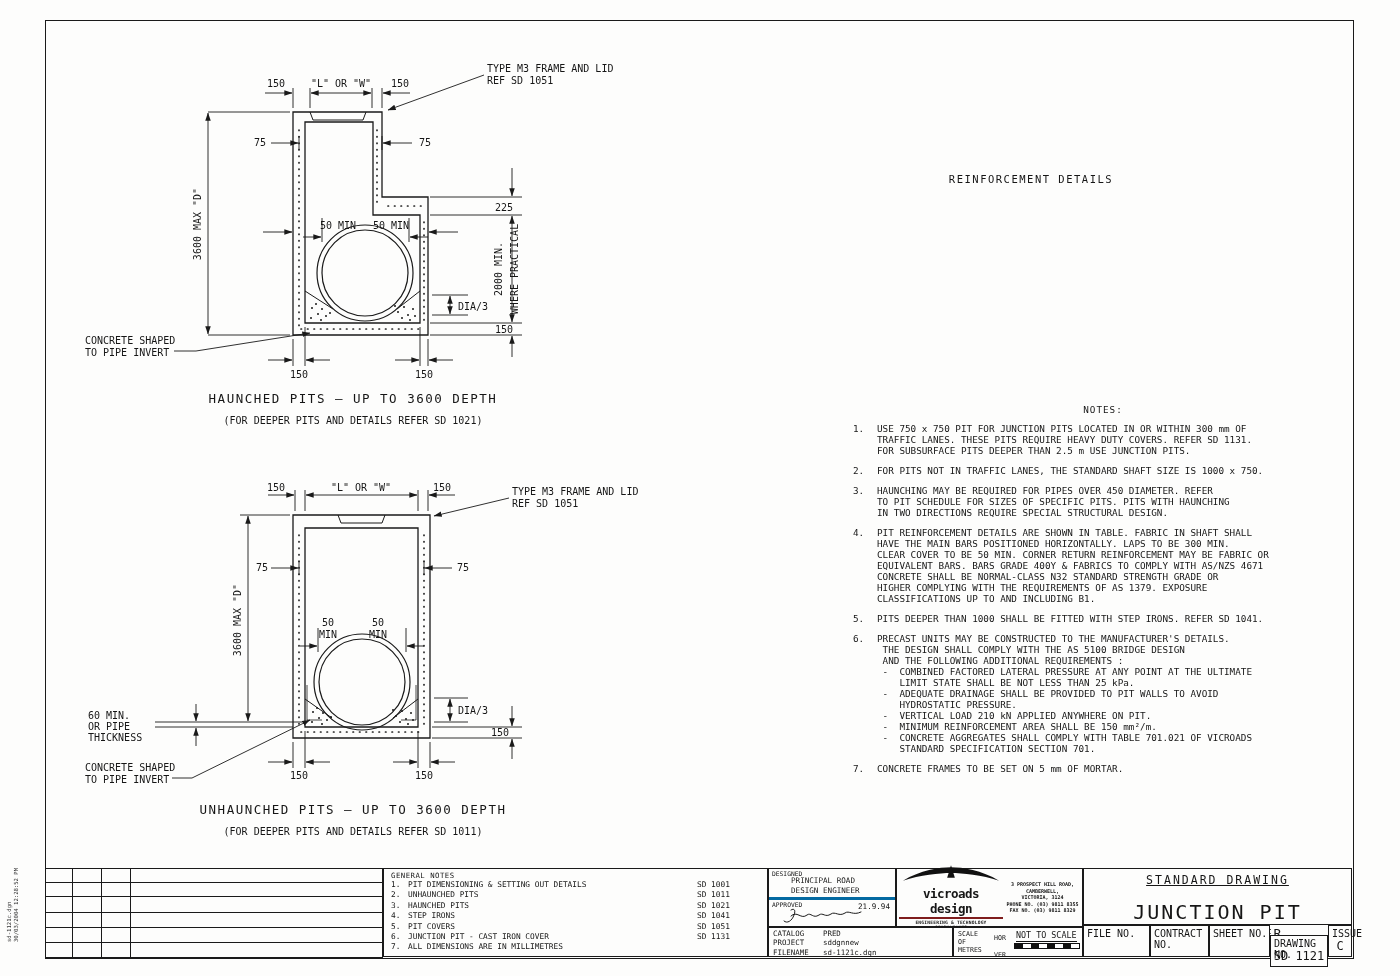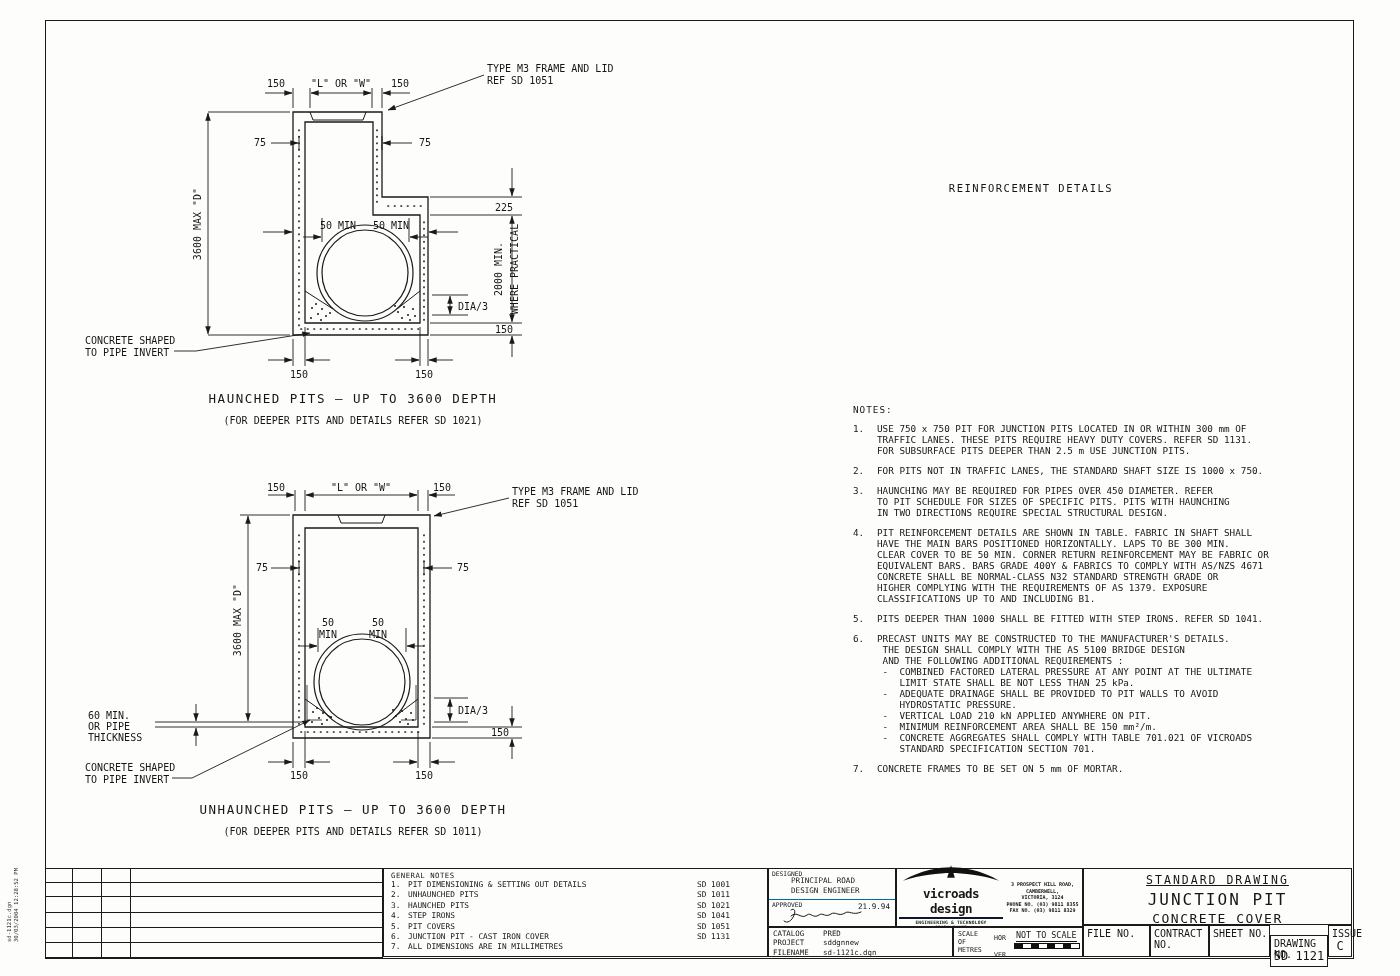--- a/index.html
+++ b/index.html
@@ -5,70 +5,70 @@
   html,body{margin:0;padding:0;}
   body{position:relative;width:1400px;height:976px;background:#fdfdfc;color:#161616;
        font-family:"DejaVu Sans Mono",monospace;overflow:hidden;}
   .abs{position:absolute;}
   .pre{white-space:pre;}
   svg text{font-family:"DejaVu Sans Mono",monospace;fill:#161616;stroke:none;}
   .page-border{left:45px;top:20px;width:1307px;height:937px;border:1.6px solid #1a1a1a;}
   .edge-note{left:6px;top:942px;width:120px;transform:rotate(-90deg);transform-origin:left top;
              font-size:5.6px;line-height:7px;color:#333;}
   
-  .reinf{left:925px;top:173px;width:212px;margin-top:9px;}
+  .reinf{left:925px;top:173px;width:212px;}
   .reinf .rtitle{text-align:center;font-size:10.5px;letter-spacing:1.5px;margin-bottom:9px;}
   .reinf table{border-collapse:collapse;table-layout:fixed;width:212px;}
   .reinf td{border:1.2px solid #1a1a1a;text-align:center;font-size:9.5px;}
   .reinf .hdr td{height:40px;font-size:9px;line-height:12px;}
   .reinf .rrow td{height:28px;border-top:none;border-bottom:none;}
   .reinf .rlast td{height:34px;vertical-align:top;padding-top:6px;border-top:none;}
   
   .notes{left:853px;top:404px;width:500px;font-size:9.3px;line-height:11px;}
-  .notes .nhead{margin-bottom:8px;letter-spacing:1px;}
+  .notes .nhead{margin-bottom:8px;letter-spacing:1px;text-align:center;}
   .note{display:flex;margin-bottom:9px;}
   .note .nnum{width:24px;flex:none;}
   .note .ntxt{white-space:pre;}
   
   .tblock{left:45px;top:868px;width:1307px;height:89px;}
   .cell{position:absolute;border:1px solid #1a1a1a;box-sizing:border-box;background:#fdfdfc;}
   .itable{border-collapse:collapse;table-layout:fixed;width:338px;}
   .itable td{border:1.1px solid #1a1a1a;overflow:hidden;font-size:7.5px;text-align:center;padding:0;}
   .itable td.am{text-align:left;padding-left:5px;font-size:7.2px;}
   .itable td.am.small{font-size:5.4px;line-height:6.4px;white-space:pre;}
   .itable td.letter{font-size:11px;}
   .gnotes{left:338px;top:0;width:385px;height:89px;padding:2px 0 0 7px;}
   .gnotes .ghead{font-size:7.3px;letter-spacing:.5px;}
   .gnrow{display:flex;font-size:7.8px;line-height:10.4px;}
   .gnrow .gnum{width:17px;flex:none;}
   .gnrow .glabel{flex:1;}
   .gnrow .gref{width:70px;flex:none;}
   .designed{left:723px;top:0;width:128px;height:59px;}
-  .dz-top{position:absolute;left:0;top:0;width:100%;height:31px;border-bottom:1px solid #0369a1;box-sizing:border-box;}
+  .dz-top{position:absolute;left:0;top:0;width:100%;height:31px;border-bottom:3px solid #0369a1;box-sizing:border-box;}
   .dz-lab{position:absolute;left:3px;top:1px;font-size:6.3px;}
   .dz-val{position:absolute;left:22px;top:7px;font-size:7.6px;line-height:9.6px;white-space:pre;}
   .dz-bot{position:absolute;left:0;top:31px;width:100%;height:28px;}
   .ap-date{position:absolute;right:5px;top:2px;font-size:7.6px;}
   .logoCell{left:851px;top:0;width:187px;height:59px;display:flex;align-items:center;}
   .brandwrap{width:104px;text-align:center;margin-left:2px;}
-  .brand{font-size:12.5px;font-weight:bold;letter-spacing:-.5px;border-bottom:2px solid #0f172a;padding-bottom:1px;}
+  .brand{font-size:12.5px;font-weight:bold;letter-spacing:-.5px;border-bottom:2px solid #7f1d1d;padding-bottom:1px;}
   .tagline{font-size:4.6px;letter-spacing:.2px;margin-top:1px;font-weight:bold;}
   .address{font-size:5px;line-height:6.4px;white-space:pre;text-align:center;flex:1;font-weight:bold;}
   .catalog{left:723px;top:59px;width:185px;height:30px;padding:1px 0 0 4px;}
   .catrow{display:flex;font-size:7.4px;line-height:9.3px;}
   .catrow .clab{width:50px;flex:none;}
   .scale{left:908px;top:59px;width:130px;height:30px;}
   .sc-l{position:absolute;left:4px;top:2px;font-size:6.6px;line-height:8.2px;}
   .sc-m{position:absolute;left:40px;top:2px;font-size:6.6px;line-height:16.5px;}
   .sc-nts{position:absolute;left:62px;top:2px;font-size:8.4px;border-bottom:1px solid #111;padding-bottom:1px;}
   .sc-bar{position:absolute;left:60px;top:15px;width:64px;height:4px;border:1px solid #111;
           background:repeating-linear-gradient(90deg,#111 0 8px,#fff 8px 16px);}
   .titlebox{left:1038px;top:0;width:269px;height:57px;text-align:center;}
   .tb-std{font-size:11.5px;letter-spacing:2px;margin-top:4px;text-decoration:underline;}
-  .tb-t1{font-size:16px;letter-spacing:2px;margin-top:3px;}
+  .tb-t1{font-size:20px;letter-spacing:2px;margin-top:13px;}
   .tb-t2{font-size:13px;letter-spacing:1.5px;margin-top:2px;}
   .brcell .blab{position:absolute;left:3px;top:2px;font-size:10px;}
   .brcell .bval{position:absolute;left:0;right:0;bottom:3px;text-align:center;font-size:12px;}
 </style>
 </head>
 <body>
 
 <div class="abs page-border"></div>
 
 <div class="abs edge-note">

